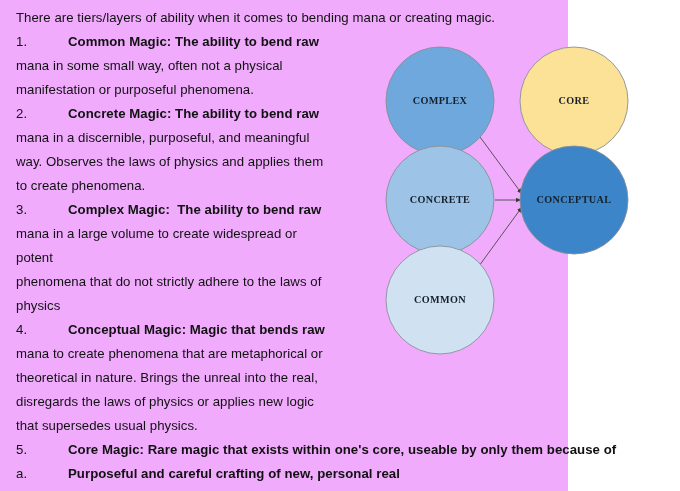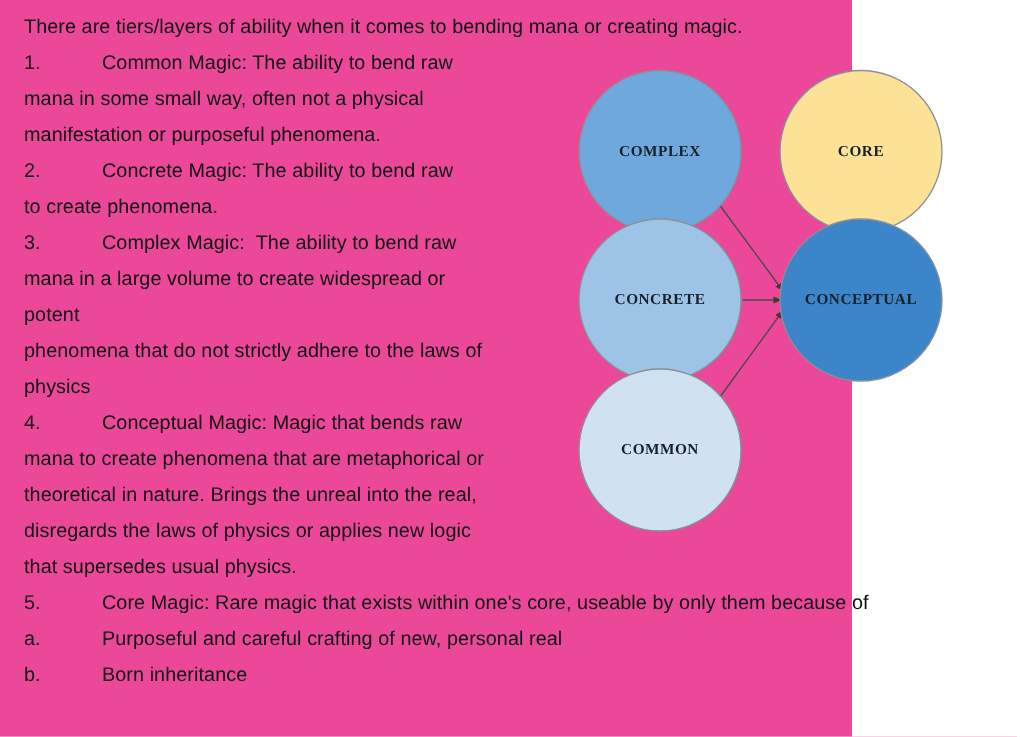--- a/index.html
+++ b/index.html
@@ -13,21 +13,21 @@
     overflow: hidden;
     font-family: "Liberation Sans", sans-serif;
     color: #000000;
     position: relative;
   }
 
   #page {
     position: relative;
     width: 568px;
     height: 491px;
-    background: #ec4899;
+    background: #f0abfc;
   }
 
   
   .doc-text {
     position: absolute;
     left: 16px;
     top: 6px;
     width: 648px;
     font-size: 13.2px;
     line-height: 24.0px;
@@ -45,20 +45,21 @@
     height: 24px;
     align-items: flex-start;
   }
   .list-marker {
     display: inline-block;
     width: 52px;
     flex: 0 0 52px;
   }
   .list-body {
     display: inline-block;
+    font-weight: bold;
   }
   
   .narrow { max-width: 370px; }
 
   
   #diagram {
     position: absolute;
     left: 378px;
     top: 44px;
     width: 292px;
@@ -95,20 +96,22 @@
 <div id="page">
 
   <div class="doc-text">
     <span class="doc-line">There are tiers/layers of ability when it comes to bending mana or creating magic.</span>
 
     <span class="list-line"><span class="list-marker">1.</span><span class="list-body">Common Magic: The ability to bend raw</span></span>
     <span class="doc-line narrow">mana in some small way, often not a physical</span>
     <span class="doc-line narrow">manifestation or purposeful phenomena.</span>
 
     <span class="list-line"><span class="list-marker">2.</span><span class="list-body">Concrete Magic: The ability to bend raw</span></span>
+    <span class="doc-line narrow">mana in a discernible, purposeful, and meaningful</span>
+    <span class="doc-line narrow">way. Observes the laws of physics and applies them</span>
     <span class="doc-line narrow">to create phenomena.</span>
 
     <span class="list-line"><span class="list-marker">3.</span><span class="list-body">Complex Magic:  The ability to bend raw</span></span>
     <span class="doc-line narrow">mana in a large volume to create widespread or</span>
     <span class="doc-line narrow">potent</span>
     <span class="doc-line narrow">phenomena that do not strictly adhere to the laws of</span>
     <span class="doc-line narrow">physics</span>
 
     <span class="list-line"><span class="list-marker">4.</span><span class="list-body">Conceptual Magic: Magic that bends raw</span></span>
     <span class="doc-line narrow">mana to create phenomena that are metaphorical or</span>

